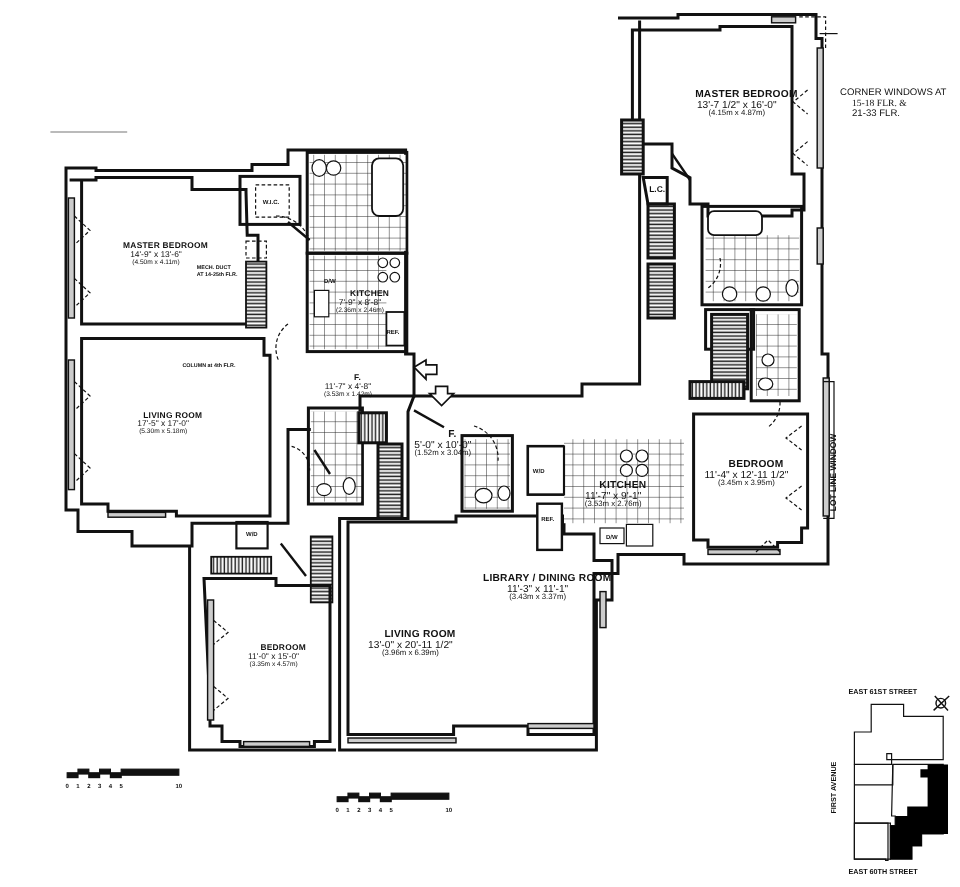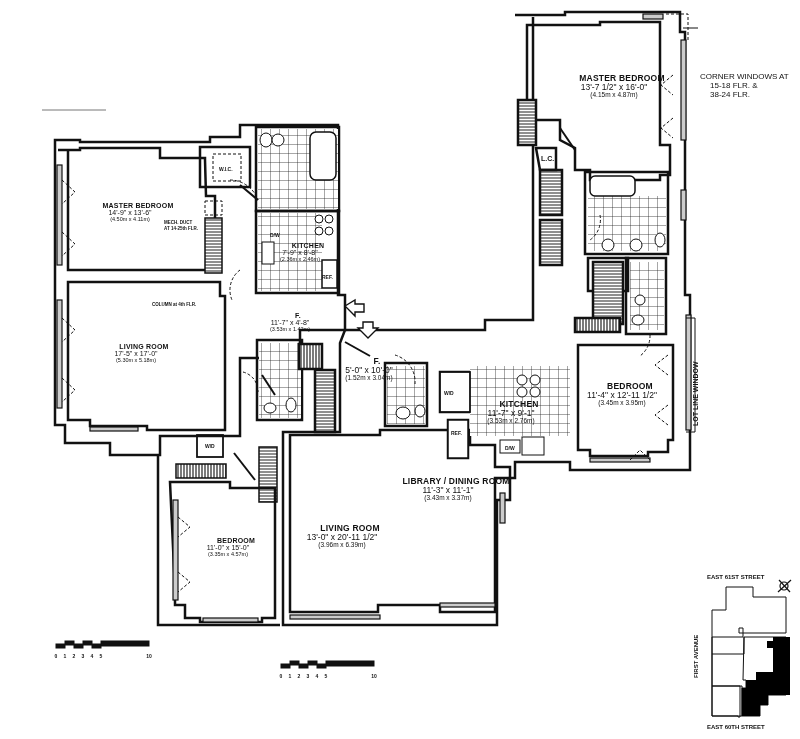--- a/index.html
+++ b/index.html
@@ -301,22 +301,22 @@
 <span class="tiny" style="left:205px;top:443px;">W/D</span>
 <span class="tiny" style="left:444px;top:390px;">W/D</span>
 <span class="tiny" style="left:451px;top:430px;">REF.</span>
 <span class="tiny" style="left:505px;top:445px;">D/W</span>
 <span class="tiny" style="left:164px;top:220px;font-size:4.5px;">MECH. DUCT</span>
 <span class="tiny" style="left:164px;top:226px;font-size:4.5px;">AT 14-25th FLR.</span>
 <span class="tiny" style="left:152px;top:302px;font-size:4.5px;">COLUMN at 4th FLR.</span>
 
 <div class="note" style="left:700px;top:24px;margin-top:48px;">
   <div>CORNER WINDOWS AT</div>
-  <div style="padding-left:10px;">15-18 FLR. &amp;</div>
-  <div style="padding-left:10px;">38-24 FLR.</div>
+  <div style="padding-left:10px;font-family:Liberation Serif, serif;">15-18 FLR. &amp;</div>
+  <div style="padding-left:10px;">21-33 FLR.</div>
 </div>
 <div class="vert" style="left:692px;top:426px;font-size:7px;">LOT LINE WINDOW</div>
 
 <span class="street" style="left:707px;top:574px;">EAST 61ST STREET</span>
 <span class="street" style="left:707px;top:724px;">EAST 60TH STREET</span>
 <div class="vert" style="left:693px;top:678px;">FIRST AVENUE</div>
 
 <div class="scale" style="left:56px;top:637px;width:93px;">
   <div class="ticks">
     <span style="left:0px;">0</span>

